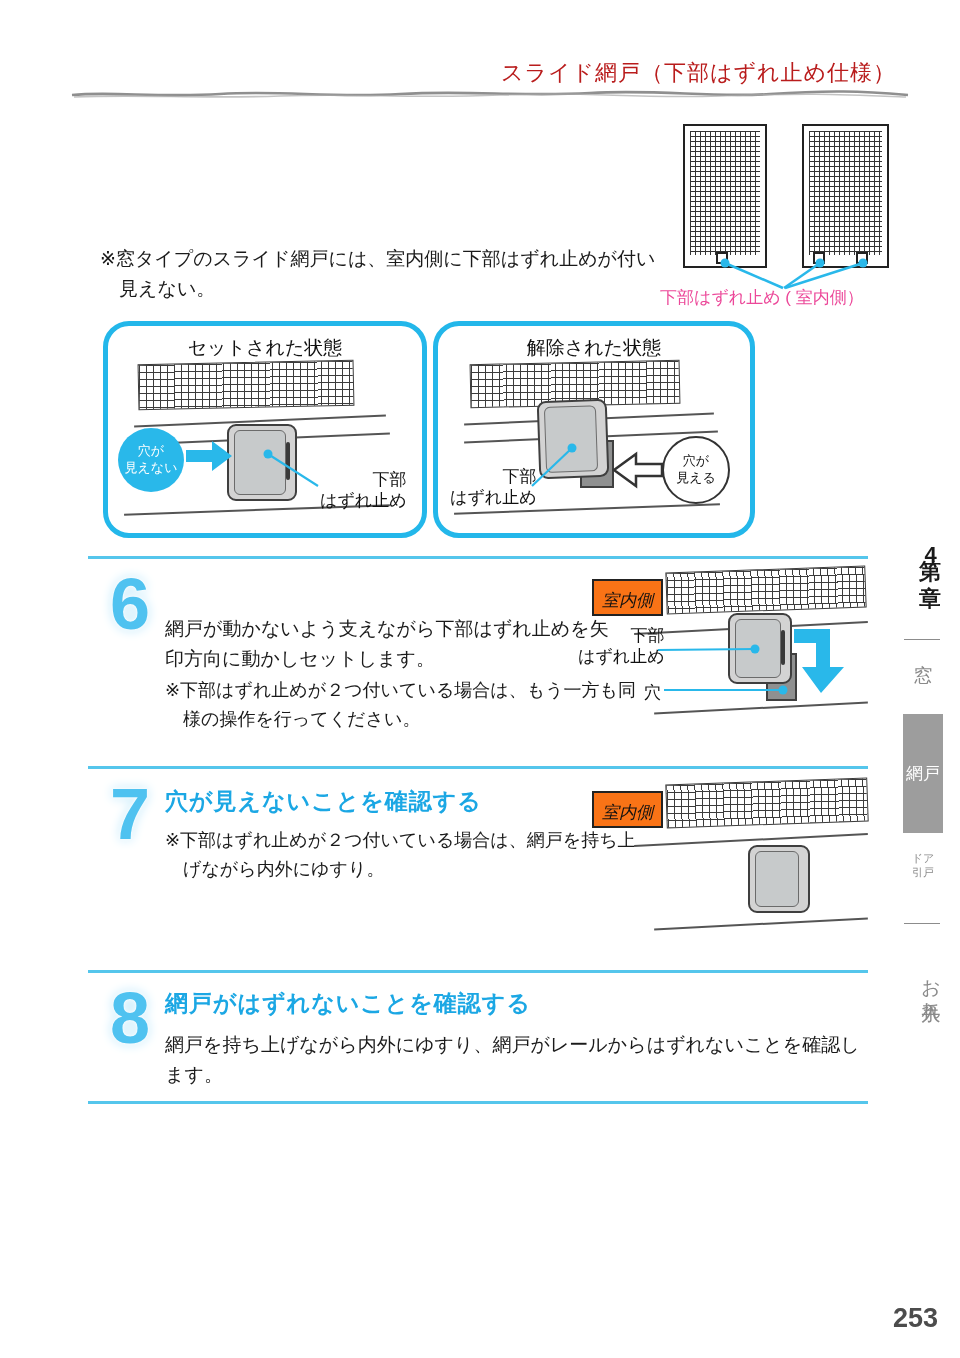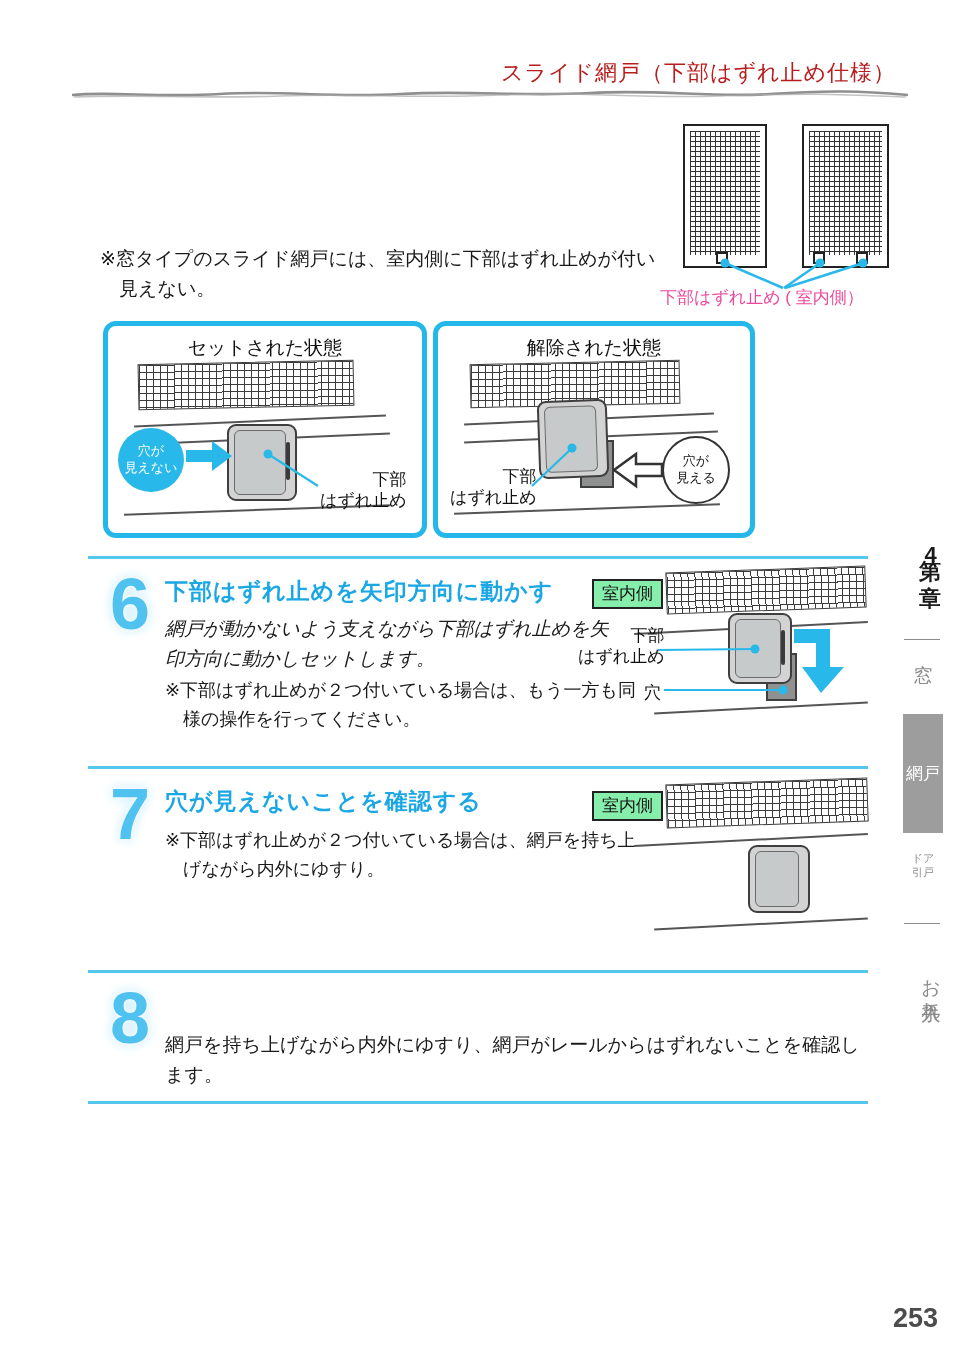--- a/index.html
+++ b/index.html
@@ -22,42 +22,42 @@
       repeating-linear-gradient(to right,#333 0 1px,transparent 1px 5px),
       repeating-linear-gradient(to bottom,#333 0 1px,transparent 1px 5px);}
 
   
   .screen{position:absolute;border:2px solid #222;background:#fff;}
   .screen .inner{position:absolute;left:5px;right:5px;top:5px;bottom:11px;}
   .stop-sq{position:absolute;width:12px;height:12px;background:#fff;border:2px solid #222;box-sizing:border-box;}
   .fig-caption{position:absolute;left:0;right:0;text-align:left;font-size:17px;color:#ec4899;}
 
   
-  .state-box{position:absolute;width:314px;height:207px;border:5px solid #23B7EA;border-radius:13px;background:#fff;box-sizing:content-box;}
+  .state-box{position:absolute;width:314px;height:207px;border:5px solid #23B7EA;border-radius:26px;background:#fff;box-sizing:content-box;}
   .state-title{position:absolute;left:0;right:0;top:9px;text-align:center;font-size:19px;color:#111;}
   .rail{position:absolute;border-top:2.5px solid #555;}
   .stopper{position:absolute;background:#d3d3d3;border:2.5px solid #3f3f3f;border-radius:9px;box-sizing:border-box;}
   .stopper .inner{position:absolute;left:5px;top:4px;right:9px;bottom:4px;background:#c7cacb;border:1.5px solid #6b6b6b;border-radius:6px;}
   .stopper .slot{position:absolute;right:5px;top:22%;width:4px;height:52%;background:#3a3a3a;border-radius:2px;}
   .tab{position:absolute;background:#8f9090;border:2px solid #3f3f3f;box-sizing:border-box;}
   .bubble-cyan{position:absolute;width:66px;height:64px;border-radius:50%;background:#29B8EA;color:#fff;
     display:flex;align-items:center;justify-content:center;text-align:center;font-size:13px;line-height:1.3;}
   .bubble-white{position:absolute;width:68px;height:68px;border-radius:50%;background:#fff;border:2.5px solid #333;color:#111;
     display:flex;align-items:center;justify-content:center;text-align:center;font-size:13px;line-height:1.3;box-sizing:border-box;}
   .part-label{position:absolute;font-size:17px;line-height:1.25;color:#111;}
   .ov{position:absolute;left:0;top:0;pointer-events:none;}
 
   
   .sep{position:absolute;left:88px;width:780px;height:3px;background:#55C6EC;}
   .step-number{position:absolute;left:95px;width:70px;text-align:center;font-size:72px;font-weight:bold;color:#4FC2F0;line-height:1;
     text-shadow:0 0 2px #fff,0 0 6px #fff,0 0 12px #aee3fa;}
   .step-title{position:absolute;left:165px;font-size:23px;font-weight:bold;color:#1BA7E4;letter-spacing:1px;}
   .step-body{position:absolute;left:165px;font-size:19px;line-height:1.6;color:#1a1a1a;}
   .step-note{position:absolute;left:165px;font-size:18px;line-height:1.6;color:#1a1a1a;padding-left:1em;text-indent:-1em;}
-  .room-label{position:absolute;border:2px solid #222;padding:1px 8px 2px;font-size:17px;color:#111;background:#86efac;}
+  .room-label{position:absolute;border:2px solid #222;padding:8px 8px 2px;font-size:17px;color:#111;background:#f97316;font-style:italic;}
   .hole-label{position:absolute;font-size:17px;color:#111;}
 
   
   .vert{writing-mode:vertical-rl;text-orientation:upright;}
   .side-chapter{position:absolute;left:903px;top:542px;width:40px;display:flex;justify-content:center;
     font-size:22px;font-weight:bold;color:#1a1a1a;line-height:1.15;}
   .side-div{position:absolute;left:904px;width:36px;border-top:1.5px solid #8c8c8c;}
   .side-item{position:absolute;left:903px;width:40px;text-align:center;color:#8a8a8a;font-size:18px;line-height:1.25;}
   .side-active{position:absolute;left:903px;top:714px;width:40px;height:119px;background:#9D9D9D;
     display:flex;align-items:center;justify-content:center;color:#fff;font-size:17px;}
@@ -144,22 +144,21 @@
     <div class="part-label pre" style="left:12px;top:140px;">下部
 はずれ止め</div>
   </div>
 
   <div class="sep" style="top:556px;"></div>
   <div class="sep" style="top:766px;"></div>
   <div class="sep" style="top:970px;"></div>
   <div class="sep" style="top:1101px;"></div>
 
   <div class="step-number" style="top:568px;">6</div>
-  <div class="step-title" style="top:576px;">下部はずれ止めを矢印方向に動かす</div>
-  <div class="step-body" style="top:614px;width:455px;font-style:italic;">網戸が動かないよう支えながら下部はずれ止めを矢印方向に動かしセットします。</div>
+  <div class="step-body" style="top:614px;width:455px;">網戸が動かないよう支えながら下部はずれ止めを矢印方向に動かしセットします。</div>
   <div class="step-note" style="top:676px;width:455px;">※下部はずれ止めが２つ付いている場合は、もう一方も同様の操作を行ってください。</div>
 
   <div class="abs" style="left:578px;top:563px;width:292px;height:155px;">
     <div class="mesh" style="position:absolute;left:88px;top:6px;width:198px;height:40px;transform:rotate(-2deg);"></div>
     <div class="rail" style="left:56px;top:64px;width:234px;transform:rotate(-3deg);"></div>
     <div class="tab" style="left:188px;top:90px;width:31px;height:48px;"></div>
     <div class="stopper" style="left:150px;top:50px;width:64px;height:71px;">
       <div class="inner"></div>
       <div class="slot"></div>
     </div>
@@ -185,20 +184,21 @@
     <div class="mesh" style="position:absolute;left:88px;top:10px;width:200px;height:42px;transform:rotate(-2deg);"></div>
     <div class="rail" style="left:56px;top:68px;width:234px;transform:rotate(-3deg);"></div>
     <div class="stopper" style="left:170px;top:74px;width:62px;height:68px;">
       <div class="inner"></div>
     </div>
     <div class="rail" style="left:76px;top:152px;width:214px;transform:rotate(-3deg);"></div>
     <div class="room-label" style="left:14px;top:20px;">室内側</div>
   </div>
 
   <div class="step-number" style="top:982px;">8</div>
+  <div class="step-title" style="top:988px;">網戸がはずれないことを確認する</div>
   <div class="step-body" style="top:1030px;width:710px;">網戸を持ち上げながら内外にゆすり、網戸がレールからはずれないことを確認します。</div>
 
   <div class="side-chapter vert">第4章</div>
   <div class="side-div" style="top:639px;"></div>
   <div class="side-item" style="top:664px;font-size:19px;">窓</div>
   <div class="side-active">網戸</div>
   <div class="side-item pre" style="top:852px;font-size:11px;">ドア
 引戸</div>
   <div class="side-div" style="top:923px;"></div>
   <div class="side-item vert" style="top:938px;height:100px;display:flex;justify-content:center;font-size:19px;">お手入れ</div>

